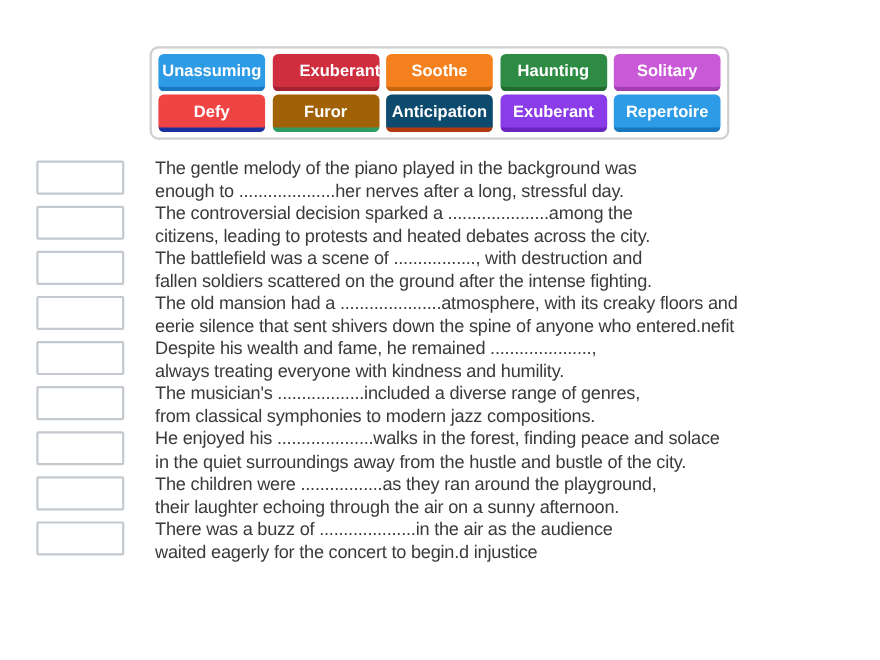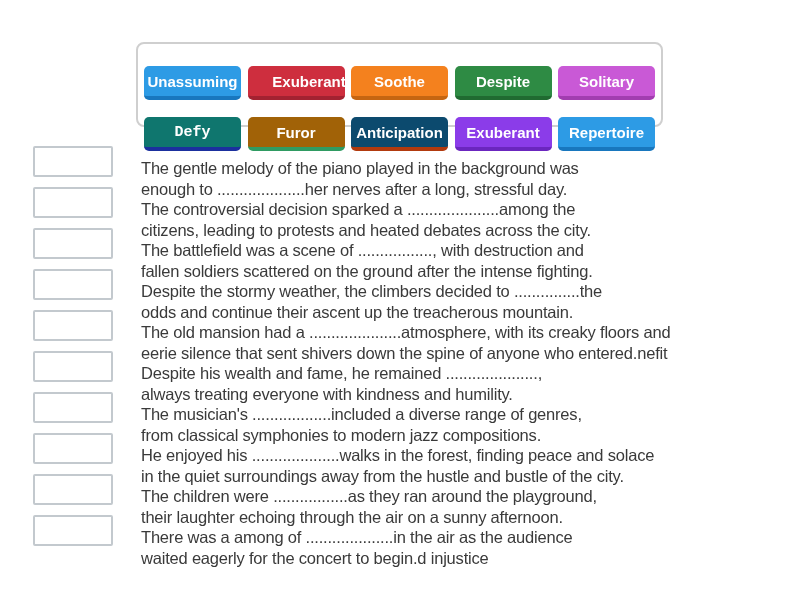--- a/index.html
+++ b/index.html
@@ -40,21 +40,20 @@
     color: #ffffff;
     font-weight: bold;
     font-size: 15px;
     font-family: "Liberation Sans", sans-serif;
     display: flex;
     align-items: center;
     justify-content: center;
     padding: 0 2px;
     cursor: pointer;
     white-space: nowrap;
-    margin-top: 17px;
   }
   .sentence-list {
     position: absolute;
     left: 33px;
     top: 143px;
     width: 745px;
   }
   .item {
     display: flex;
     align-items: flex-start;
@@ -70,33 +69,32 @@
     border: 2px solid #c3c9ce;
     border-radius: 2px;
   }
   .text {
     margin-left: 28px;
     font-size: 16.5px;
     line-height: 20.5px;
     color: #3a3a3a;
     white-space: nowrap;
     letter-spacing: -0.2px;
-    margin-top: 15px;
   }
 </style>
 </head>
 <body>
 
 <div class="word-bank">
     <button class="tile" style="background-color: rgb(45, 155, 229); border-bottom-color: rgb(24, 119, 190);">Unassuming</button>
     <button class="tile" style="background-color: rgb(206, 46, 62); border-bottom-color: rgb(163, 34, 49); padding-left: 28px;">Exuberant</button>
     <button class="tile" style="background-color: rgb(244, 129, 30); border-bottom-color: rgb(197, 101, 17);">Soothe</button>
-    <button class="tile" style="background-color: rgb(46, 139, 68); border-bottom-color: rgb(32, 107, 49);">Despite</button>
+    <button class="tile" style="background-color: rgb(46, 139, 68); border-bottom-color: rgb(32, 107, 49);">Haunting</button>
     <button class="tile" style="background-color: rgb(201, 89, 214); border-bottom-color: rgb(162, 61, 176); text-align: right;">Solitary</button>
-    <button class="tile" style="background-color: #0f766e; border-bottom-color: rgb(27, 48, 158); font-family: Liberation Mono, monospace;">Defy</button>
+    <button class="tile" style="background-color: #ef4444; border-bottom-color: rgb(27, 48, 158);">Defy</button>
     <button class="tile" style="background-color: #a16207; border-bottom-color: rgb(47, 155, 98);">Furor</button>
     <button class="tile" style="background-color: #0c4a6e; border-bottom-color: rgb(178, 58, 14);">Anticipation</button>
     <button class="tile" style="background-color: rgb(139, 60, 233); border-bottom-color: rgb(107, 38, 191);">Exuberant</button>
     <button class="tile" style="background-color: rgb(45, 155, 229); border-bottom-color: rgb(24, 119, 190);">Repertoire</button>
   </div>
 
 <div class="sentence-list">
     <div class="item">
       <div class="answer-box"></div>
       <div class="text">
@@ -109,27 +107,20 @@
       <div class="text">
         <div>The controversial decision sparked a .....................among the</div>
         <div>citizens, leading to protests and heated debates across the city.</div>
       </div>
     </div>
     <div class="item">
       <div class="answer-box"></div>
       <div class="text">
         <div>The battlefield was a scene of ................., with destruction and</div>
         <div>fallen soldiers scattered on the ground after the intense fighting.</div>
-      </div>
-    </div>
-    <div class="item">
-      <div class="answer-box"></div>
-      <div class="text">
-        <div>Despite the stormy weather, the climbers decided to ...............the</div>
-        <div>odds and continue their ascent up the treacherous mountain.</div>
       </div>
     </div>
     <div class="item">
       <div class="answer-box"></div>
       <div class="text">
         <div>The old mansion had a .....................atmosphere, with its creaky floors and</div>
         <div>eerie silence that sent shivers down the spine of anyone who entered.nefit</div>
       </div>
     </div>
     <div class="item">
@@ -156,17 +147,17 @@
     <div class="item">
       <div class="answer-box"></div>
       <div class="text">
         <div>The children were .................as they ran around the playground,</div>
         <div>their laughter echoing through the air on a sunny afternoon.</div>
       </div>
     </div>
     <div class="item">
       <div class="answer-box"></div>
       <div class="text">
-        <div>There was a among of ....................in the air as the audience</div>
+        <div>There was a buzz of ....................in the air as the audience</div>
         <div>waited eagerly for the concert to begin.d injustice</div>
       </div>
     </div>
   </div>
 
 </body></html>

